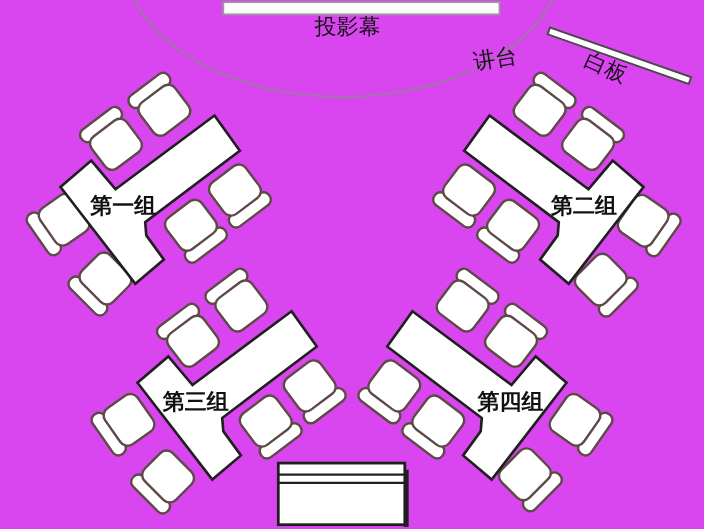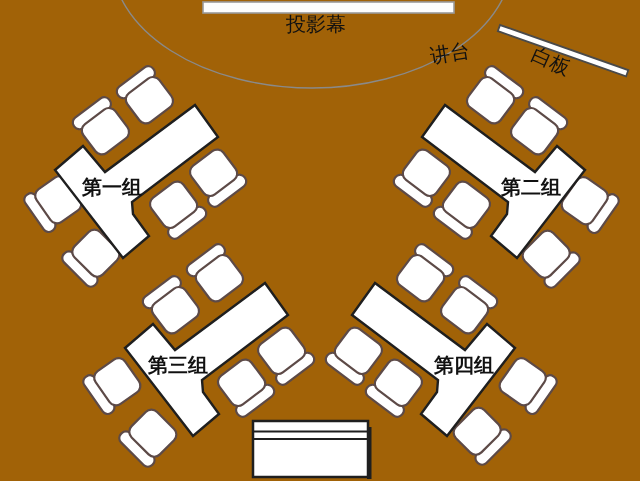--- a/index.html
+++ b/index.html
@@ -4,21 +4,21 @@
 <style>
   html, body {
     margin: 0;
     padding: 0;
     background: #ffffff;
   }
   .canvas {
     position: relative;
     width: 640px;
     height: 481px;
-    background: #a16207;
+    background: #d946ef;
     overflow: hidden;
     font-family: "DejaVu Sans", sans-serif;
   }
   svg { display: block; }
 
   .stage-arc   { fill: none; stroke: #8a8a8a; stroke-width: 1.4; }
   .screen-rect { fill: #fdfdfd; stroke: #9a9a9a; stroke-width: 1.6; }
   .wb-rect     { fill: #ffffff; stroke: #4a4a4a; stroke-width: 1.8; }
 
   .chair-back  { fill: #ffffff; stroke: #5d4a47; stroke-width: 2.2; }

